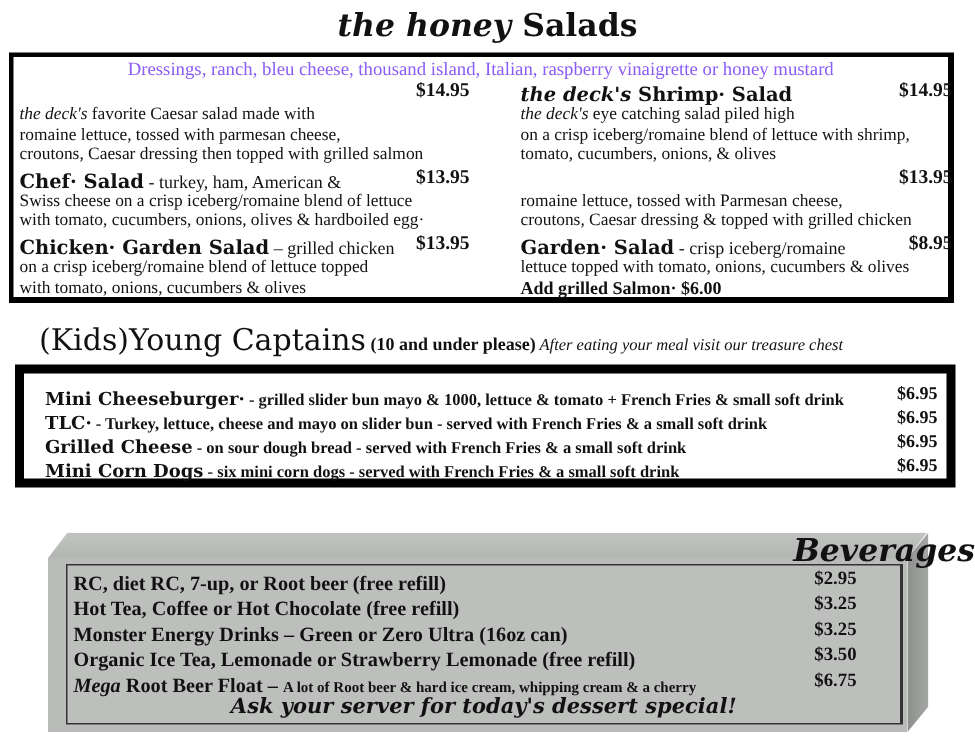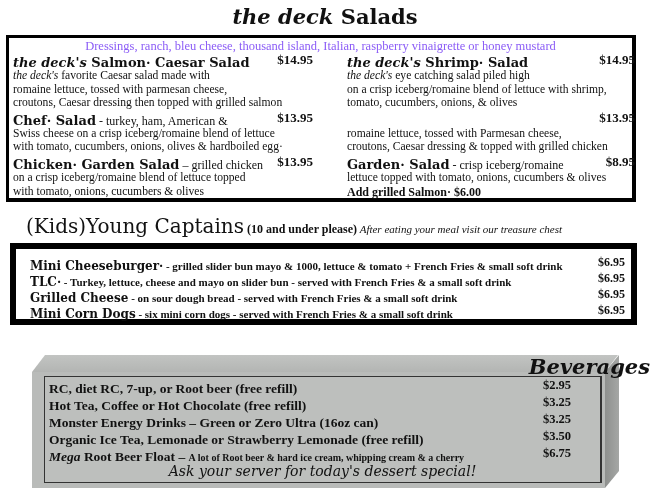--- a/index.html
+++ b/index.html
@@ -72,36 +72,35 @@
     left: 44px; top: 376px; width: 558px; height: 107px;
     border: 1px solid #333; border-right-width: 2px; box-sizing: border-box; background: #bdbfbd;
   }
   .bev-row { position: absolute; left: 4px; width: 530px; height: 17px; white-space: nowrap; }
   .bev-name { font-family: "Liberation Serif", serif; font-weight: bold; font-size: 13.5px; }
   .bev-name i { font-style: italic; }
   .bev-desc { font-family: "Liberation Serif", serif; font-weight: bold; font-size: 10px; }
   .bev-price { position: absolute; right: 8px; top: 0; font-family: "Liberation Serif", serif; font-weight: bold; font-size: 12.5px; }
   .bev-special {
     position: absolute; left: 0; width: 100%; top: 86px; text-align: center;
-    font-family: "DejaVu Serif", serif; font-style: italic; font-weight: normal; font-size: 14px;
+    font-family: "DejaVu Serif", serif; font-style: italic; font-weight: bold; font-size: 14px;
   }
 </style>
 </head>
 <body>
 
 <div class="abs title">
-  <i>the deck</i><span> Salads</span>
+  <i>the honey</i><span> Salads</span>
 </div>
 
 <div class="abs salad-box">
   <div class="abs dressings">Dressings, ranch, bleu cheese, thousand island, Italian, raspberry vinaigrette or honey mustard</div>
 
   <div class="abs col col-left">
     <div class="item-head">
-      <span class="item-name"><i>the deck's</i><span> Salmon· Caesar Salad</span></span>
       <span class="item-price">$14.95</span>
     </div>
     <div class="desc"><i>the deck's</i><span> favorite Caesar salad made with</span></div>
     <div class="desc">romaine lettuce, tossed with parmesan cheese,</div>
     <div class="desc">croutons, Caesar dressing then topped with grilled salmon</div>
 
     <div class="item-head">
       <span class="item-name">Chef· Salad</span><span class="item-inline"> - turkey, ham, American &amp;</span>
       <span class="item-price">$13.95</span>
     </div>

